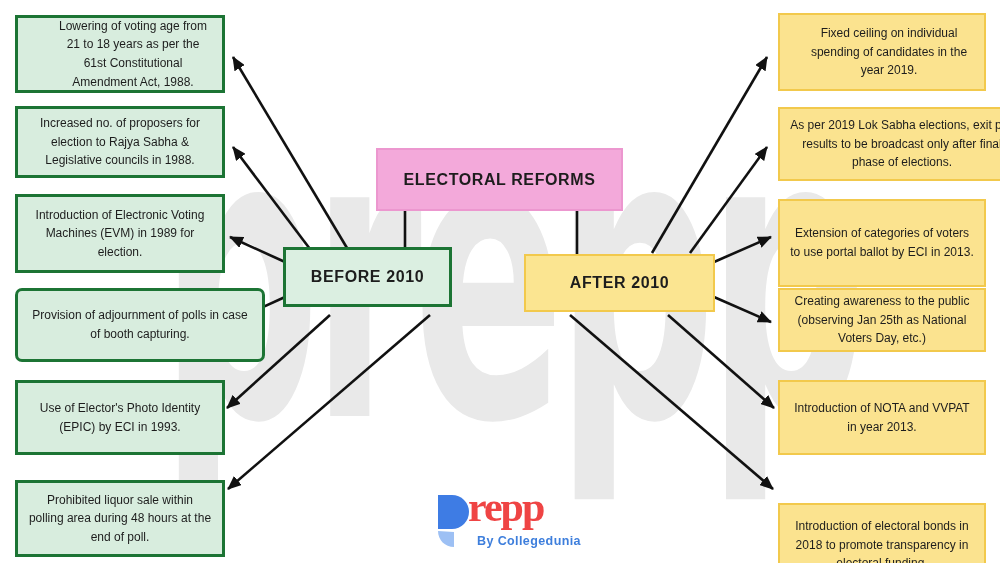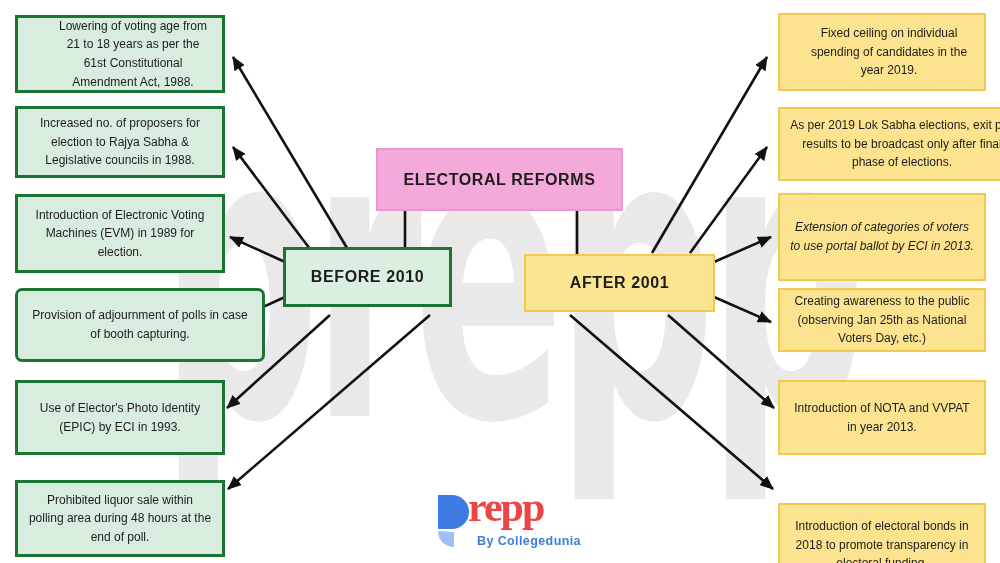--- a/index.html
+++ b/index.html
@@ -83,21 +83,21 @@
 
   <div class="node pink" style="left:376px;top:148px;width:247px;height:63px;">
     <span>ELECTORAL REFORMS</span>
   </div>
 
   <div class="node before" style="left:283px;top:247px;width:169px;height:60px;align-items:center;">
     <span>BEFORE 2010</span>
   </div>
 
   <div class="node after" style="left:524px;top:254px;width:191px;height:58px;">
-    <span>AFTER 2001</span>
+    <span>AFTER 2010</span>
   </div>
 
   <div class="leaf green" style="left:15px;top:15px;width:210px;height:78px;padding-left:36px;">
     <span>Lowering of voting age from 21 to 18 years as per the 61st Constitutional Amendment Act, 1988.</span>
   </div>
   <div class="leaf green" style="left:15px;top:106px;width:210px;height:72px;">
     <span>Increased no. of proposers for election to Rajya Sabha &amp; Legislative councils in 1988.</span>
   </div>
   <div class="leaf green" style="left:15px;top:194px;width:210px;height:79px;">
     <span>Introduction of Electronic Voting Machines (EVM) in 1989 for election.</span>
@@ -111,21 +111,21 @@
   <div class="leaf green" style="left:15px;top:480px;width:210px;height:77px;justify-content:flex-end;">
     <span>Prohibited liquor sale within polling area during 48 hours at the end of poll.</span>
   </div>
 
   <div class="leaf yellow" style="left:778px;top:13px;width:208px;height:78px;padding-left:24px;">
     <span>Fixed ceiling on individual spending of candidates in the year 2019.</span>
   </div>
   <div class="leaf yellow" style="left:778px;top:107px;width:248px;height:74px;">
     <span>As per 2019 Lok Sabha elections, exit poll results to be broadcast only after final phase of elections.</span>
   </div>
-  <div class="leaf yellow" style="left:778px;top:193px;width:208px;height:88px;font-style:italic;">
+  <div class="leaf yellow" style="left:778px;top:199px;width:208px;height:88px;">
     <span>Extension of categories of voters to use portal ballot by ECI in 2013.</span>
   </div>
   <div class="leaf yellow" style="left:778px;top:288px;width:208px;height:64px;">
     <span>Creating awareness to the public (observing Jan 25th as National Voters Day, etc.)</span>
   </div>
   <div class="leaf yellow" style="left:778px;top:380px;width:208px;height:75px;">
     <span>Introduction of NOTA and VVPAT in year 2013.</span>
   </div>
   <div class="leaf yellow" style="left:778px;top:468px;width:208px;height:84px;margin-top:35px;">
     <span>Introduction of electoral bonds in 2018 to promote transparency in electoral funding.</span>

